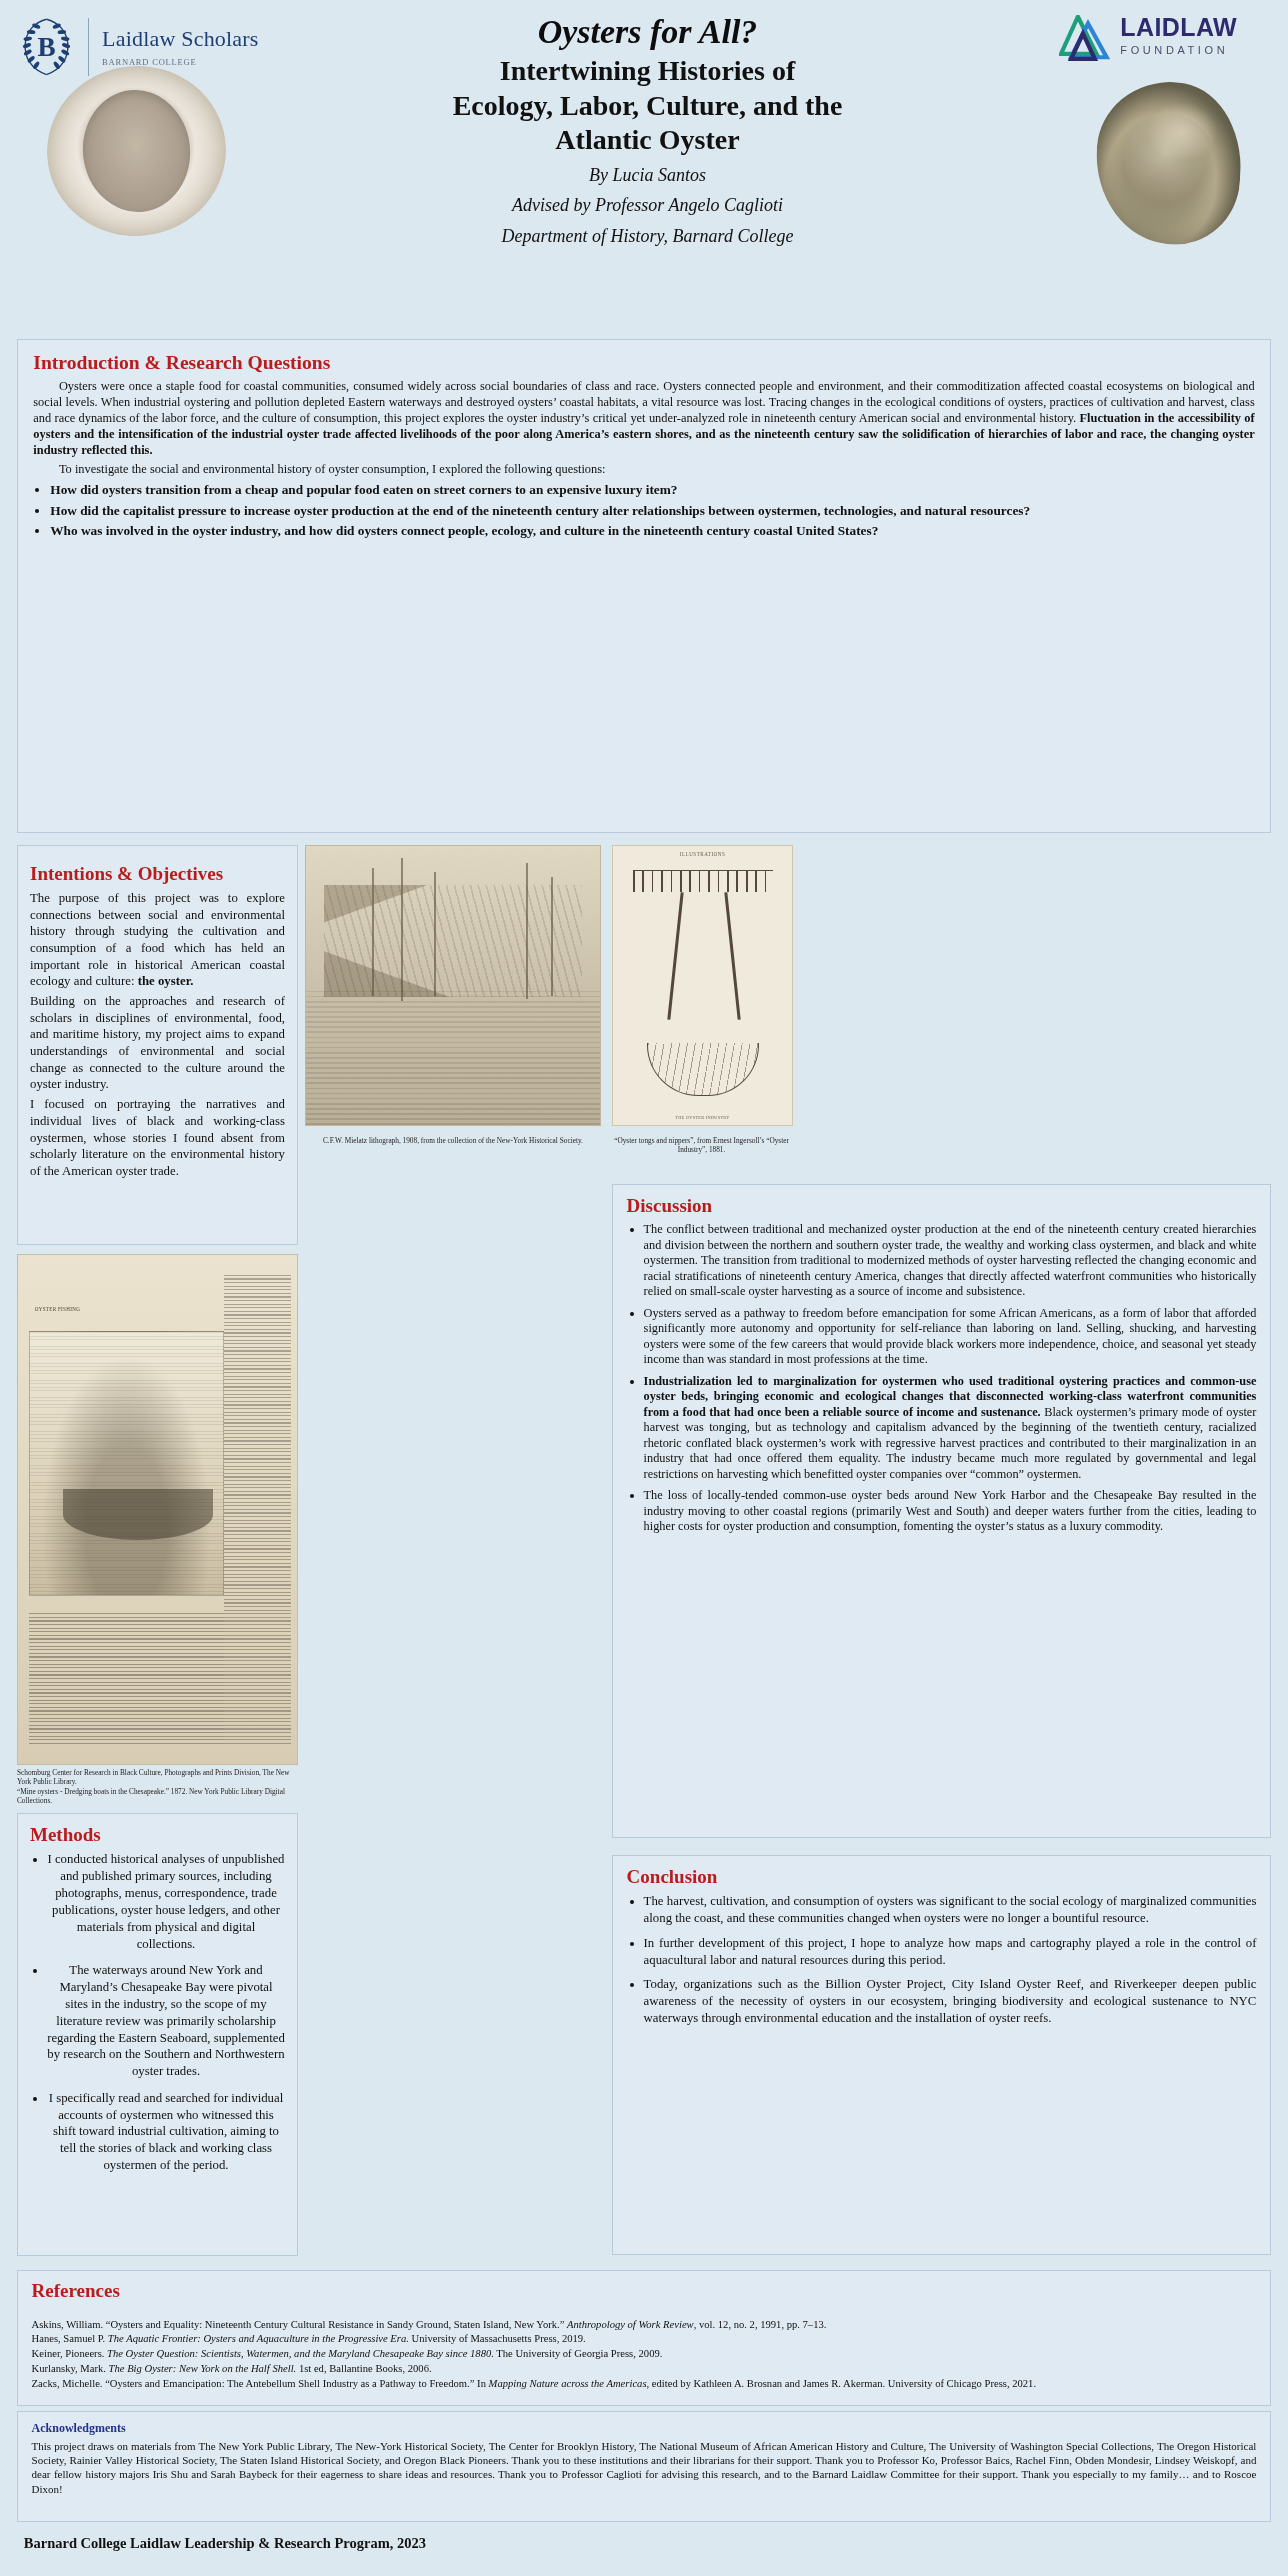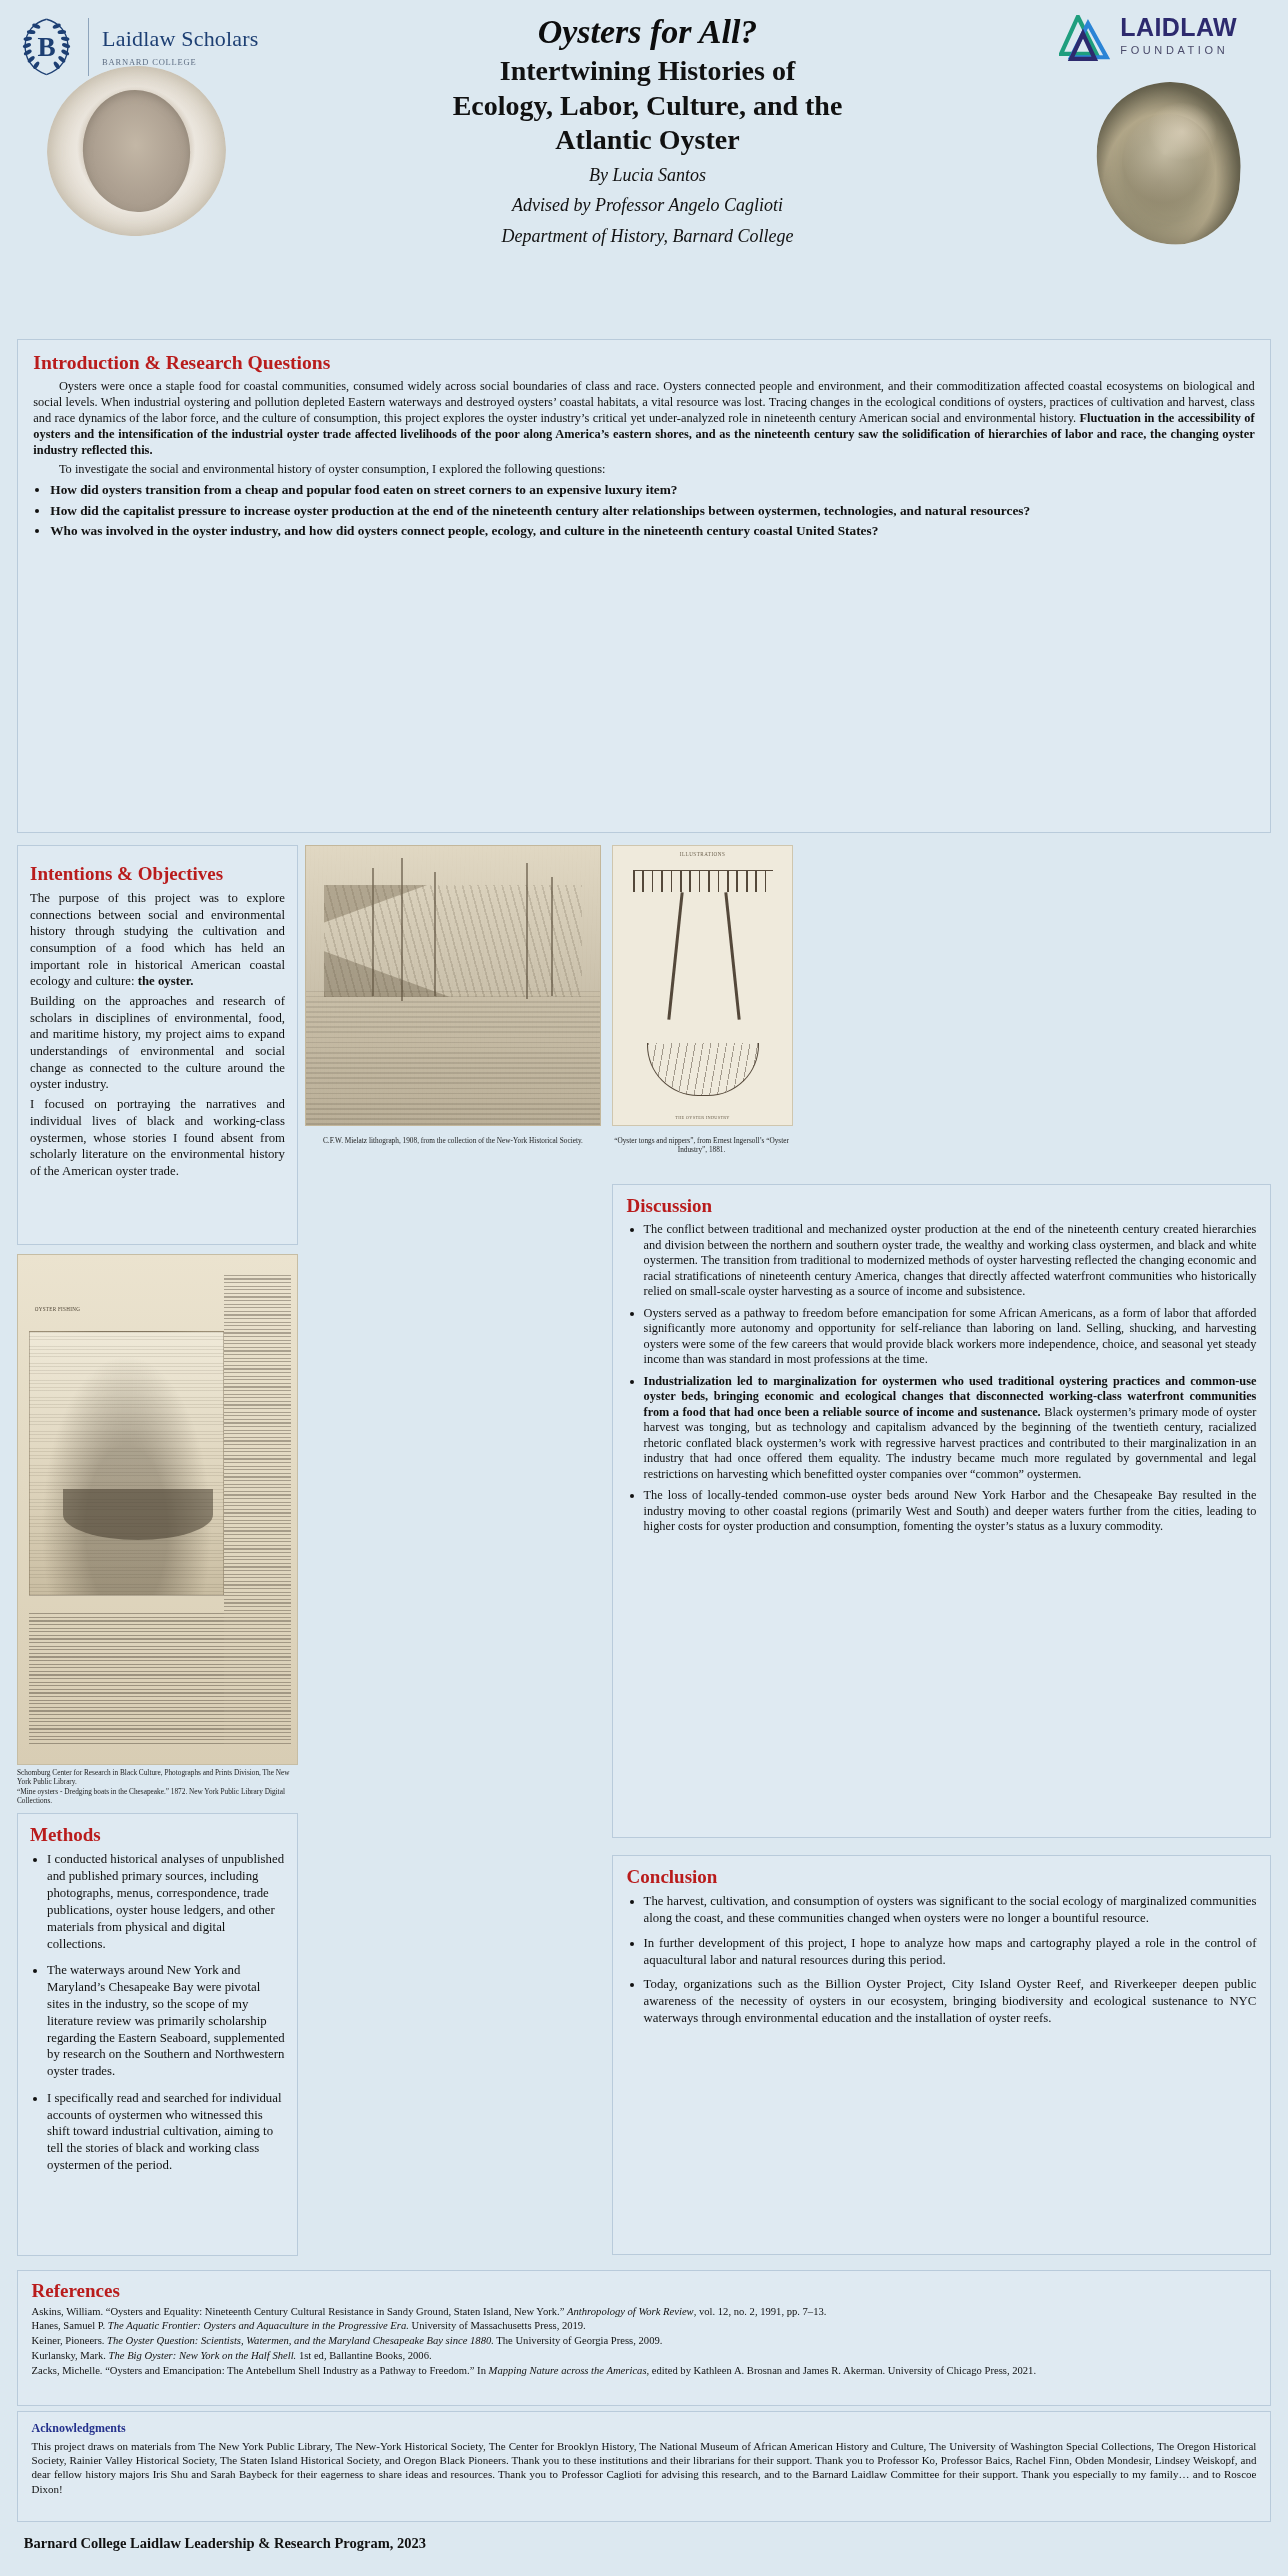--- a/index.html
+++ b/index.html
@@ -416,42 +416,42 @@
         </li>
         <li>
           <span>The loss of locally-tended common-use oyster beds around New York Harbor and the Chesapeake Bay resulted in the industry moving to other coastal regions (primarily West and South) and deeper waters further from the cities, leading to higher costs for oyster production and consumption, fomenting the oyster’s status as a luxury commodity.</span>
         </li>
       </ul>
     </div>
   </div>
 
   <div class="panel" id="methods">
     <h2 class="panel-h h-md">Methods</h2>
-    <div class="body-text" style="text-align:left;">
+    <div class="body-text" style="text-align:center;">
       <ul class="bullets">
         <li>I conducted historical analyses of unpublished and published primary sources, including photographs, menus, correspondence, trade publications, oyster house ledgers, and other materials from physical and digital collections.</li>
         <li>The waterways around New York and Maryland’s Chesapeake Bay were pivotal sites in the industry, so the scope of my literature review was primarily scholarship regarding the Eastern Seaboard, supplemented by research on the Southern and Northwestern oyster trades.</li>
         <li>I specifically read and searched for individual accounts of oystermen who witnessed this shift toward industrial cultivation, aiming to tell the stories of black and working class oystermen of the period.</li>
       </ul>
     </div>
   </div>
 
   <div class="panel" id="conclusion">
     <h2 class="panel-h h-md">Conclusion</h2>
     <div class="body-text">
       <ul class="bullets">
         <li>The harvest, cultivation, and consumption of oysters was significant to the social ecology of marginalized communities along the coast, and these communities changed when oysters were no longer a bountiful resource.</li>
         <li>In further development of this project, I hope to analyze how maps and cartography played a role in the control of aquacultural labor and natural resources during this period.</li>
         <li>Today, organizations such as the Billion Oyster Project, City Island Oyster Reef, and Riverkeeper deepen public awareness of the necessity of oysters in our ecosystem, bringing biodiversity and ecological sustenance to NYC waterways through environmental education and the installation of oyster reefs.</li>
       </ul>
     </div>
   </div>
 
   <div class="panel" id="references">
-    <h2 class="panel-h h-md" style="margin-bottom:3px;">References</h2>
+    <h2 class="panel-h h-md" style="margin-bottom:16px;">References</h2>
     <div>
       <div class="ref-line">
         <span>Askins, William. “Oysters and Equality: Nineteenth Century Cultural Resistance in Sandy Ground, Staten Island, New York.” </span><i>Anthropology of Work Review</i><span>, vol. 12, no. 2, 1991, pp. 7–13.</span>
       </div>
       <div class="ref-line">
         <span>Hanes, Samuel P. </span><i>The Aquatic Frontier: Oysters and Aquaculture in the Progressive Era.</i><span> University of Massachusetts Press, 2019.</span>
       </div>
       <div class="ref-line">
         <span>Keiner, Pioneers. </span><i>The Oyster Question: Scientists, Watermen, and the Maryland Chesapeake Bay since 1880.</i><span> The University of Georgia Press, 2009.</span>
       </div>

